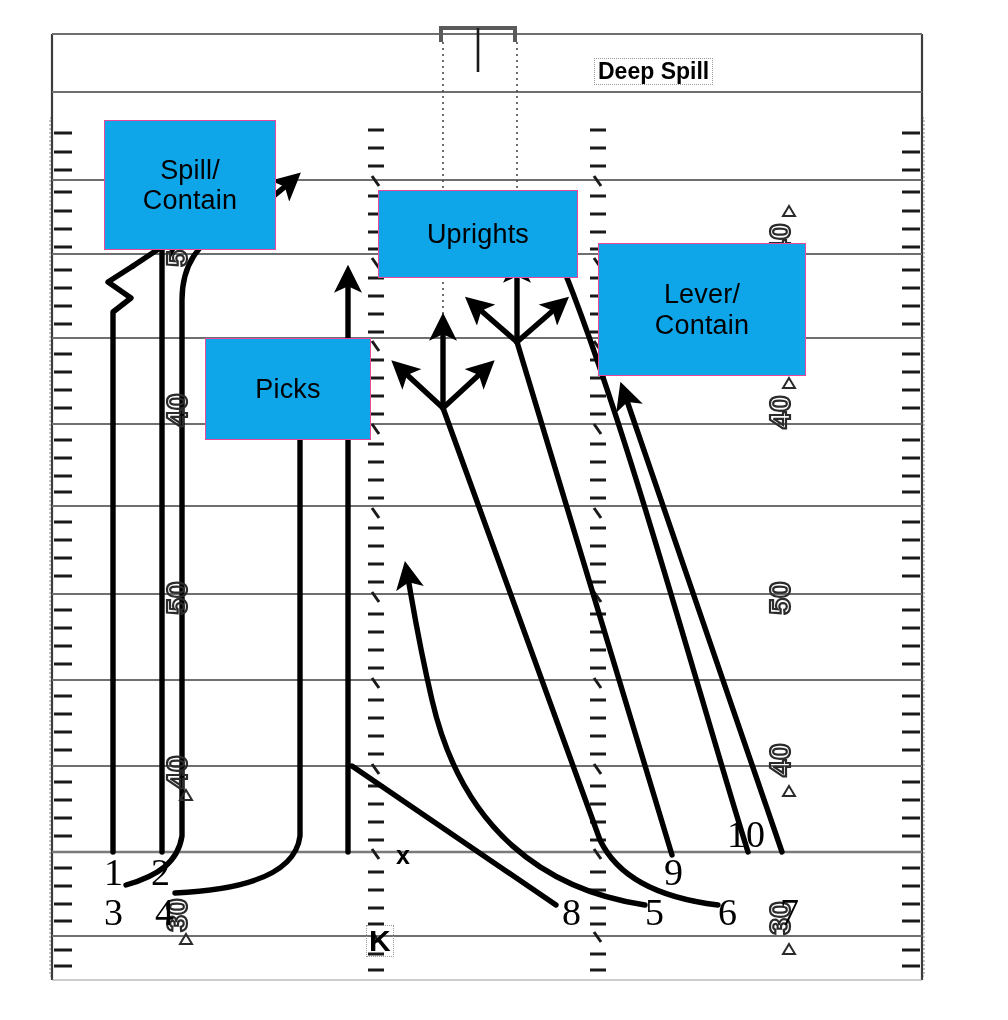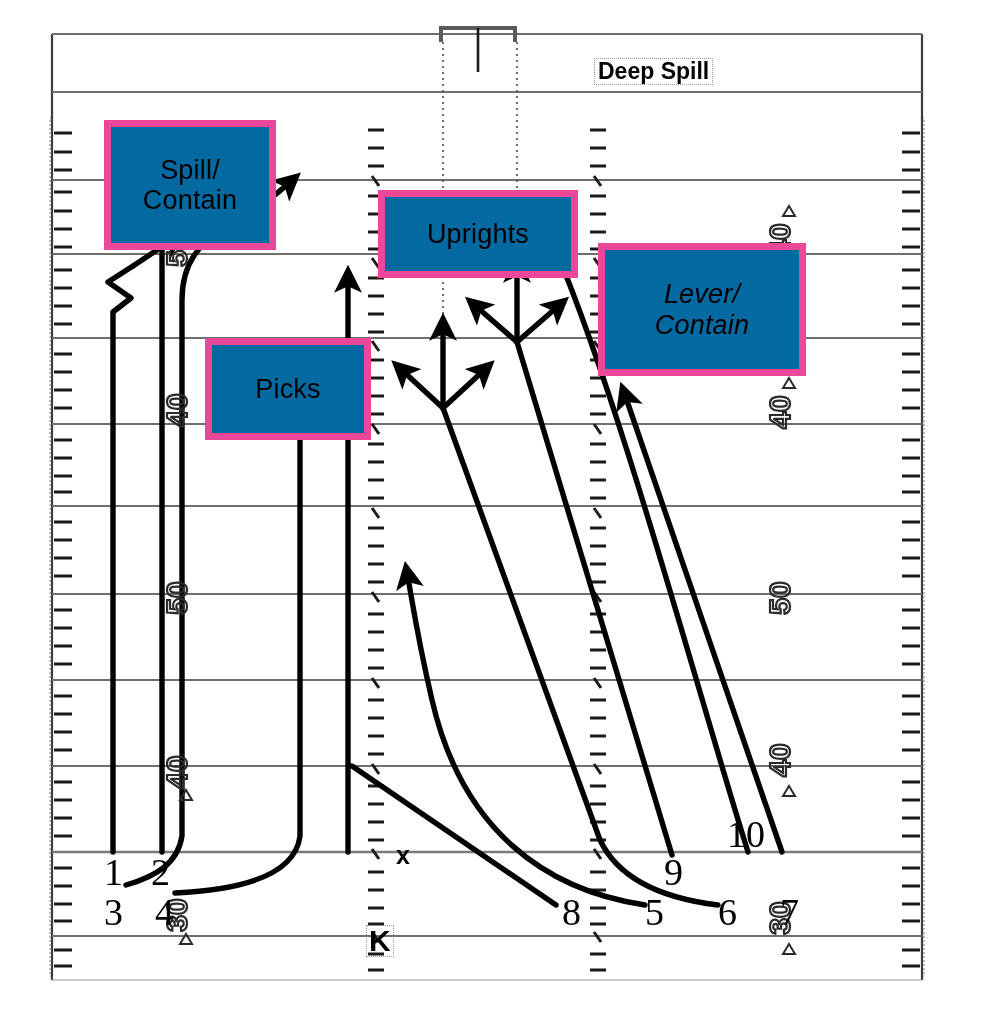--- a/index.html
+++ b/index.html
@@ -18,22 +18,22 @@
   #field-svg {
     position: absolute;
     left: 0;
     top: 0;
     width: 1008px;
     height: 1020px;
   }
   .label-box {
     position: absolute;
     box-sizing: border-box;
-    background: #0369a1;
-    border: 7px solid #ec4899;
+    background: #0ea5e9;
+    border: 1px solid #ec4899;
     display: flex;
     align-items: center;
     justify-content: center;
     text-align: center;
     color: #000000;
     font-family: "Liberation Sans", sans-serif;
     font-size: 27px;
     line-height: 1.12;
     letter-spacing: 0.2px;
     white-space: pre-line;
@@ -397,21 +397,21 @@
     </g>
   </svg>
 
   <div class="label-box" style="left:104px; top:120px; width:172px; height:130px;">Spill/
 Contain</div>
 
   <div class="label-box" style="left:205px; top:302px; width:166px; height:102px;margin-top:36px;">Picks</div>
 
   <div class="label-box" style="left:378px; top:190px; width:200px; height:88px;">Uprights</div>
 
-  <div class="label-box" style="left:598px; top:243px; width:208px; height:133px;font-style:italic;">Lever/
+  <div class="label-box" style="left:598px; top:243px; width:208px; height:133px;">Lever/
 Contain</div>
 
   <div class="txt deep-left" style="left:594px; top:58px;">Deep Spill</div>
 
   <div class="txt marker-k" style="left:366px; top:925px;">K</div>
 
   <div class="txt marker-x" style="left:396px; top:843px;">x</div>
 
   <div class="txt route-num" style="left:104px; top:853px;">1</div>
   <div class="txt route-num" style="left:151px; top:853px;">2</div>

